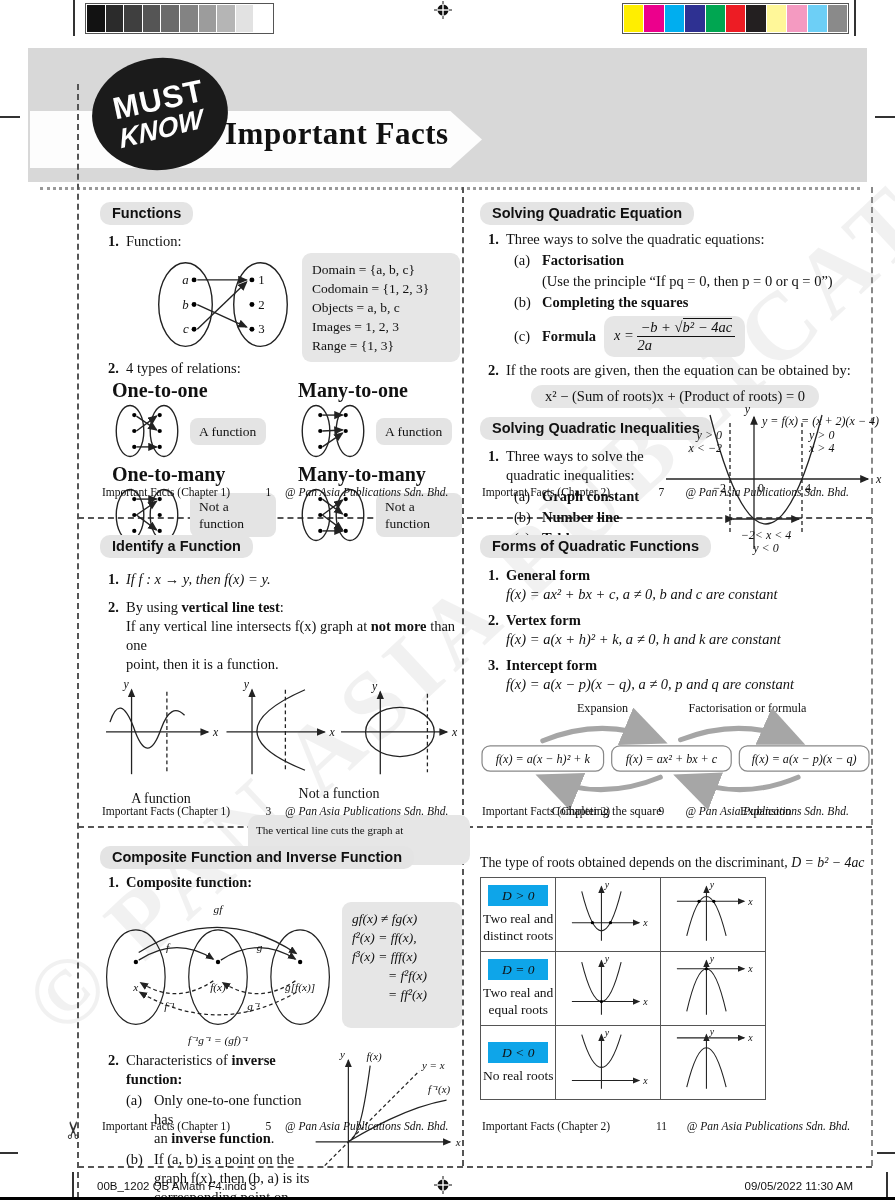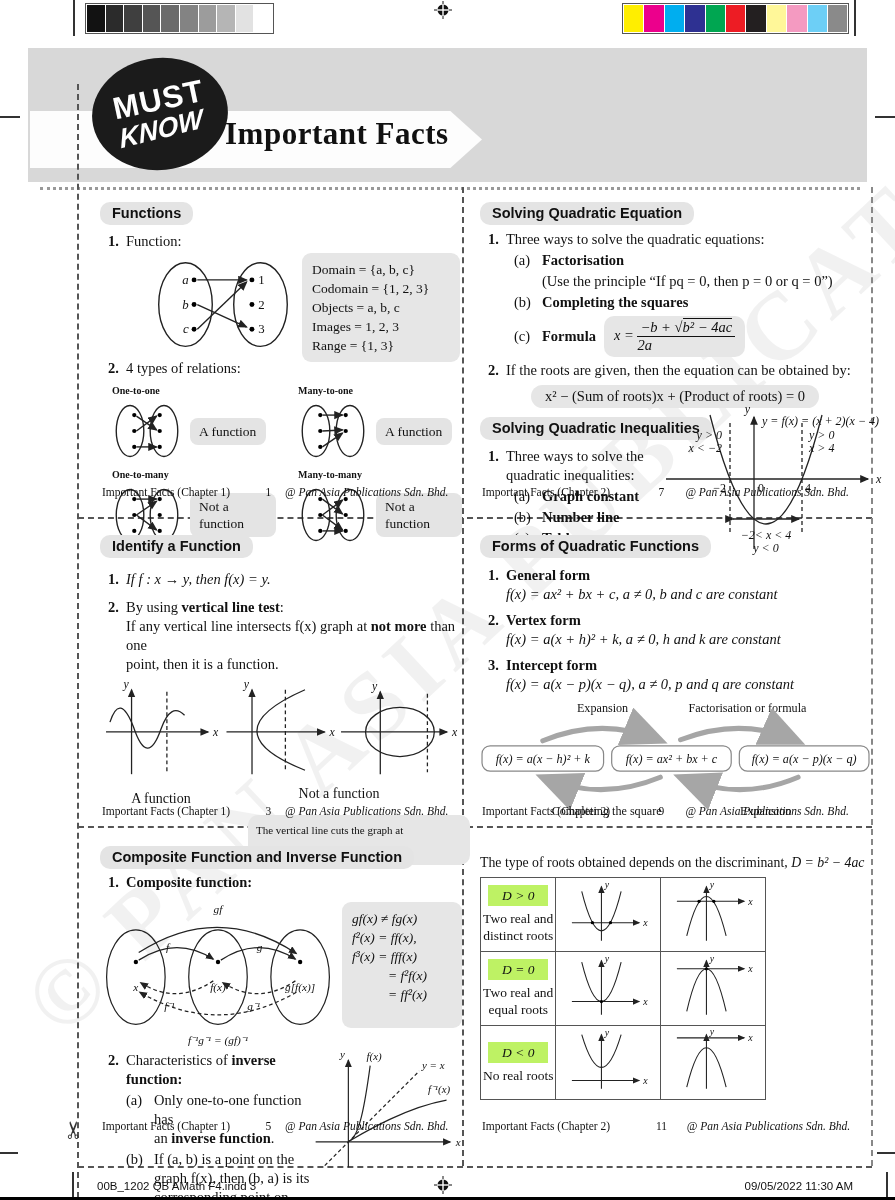--- a/index.html
+++ b/index.html
@@ -38,37 +38,37 @@
         font-family:"Liberation Sans",sans-serif;font-weight:bold;font-size:14.5px;line-height:17px}
   .item{display:flex;margin-top:7px}
   .item .n{font-weight:bold;width:26px;flex:0 0 26px;padding-left:8px;box-sizing:border-box}
   .sub{display:flex;margin-left:34px;margin-top:2px}
   .sub .sn{width:28px;flex:0 0 28px}
   .b{font-weight:bold}
   .mi{font-style:italic}
   .infobox{background:#e6e6e6;border-radius:9px;padding:7px 10px;font-size:13.5px;line-height:19px}
   .verdict{background:#e4e4e4;border-radius:8px;padding:5px 9px;font-size:13.5px;line-height:17px;
            min-width:76px;box-sizing:border-box;align-self:center}
-  .relname{font-weight:bold;font-size:10px;margin:3px 0 0 12px}
+  .relname{font-weight:bold;font-size:20px;margin:3px 0 0 12px}
   .relrow{display:flex;gap:8px;margin-left:12px}
   .cfooter{position:absolute;left:2px;right:0;bottom:2px;display:grid;grid-template-columns:1.2fr auto 1.4fr;
            font-size:11.5px;align-items:baseline}
   .cfooter .fp{text-align:center}
   .cfooter .fr{text-align:center;font-style:italic}
   .eqpill{display:table;margin:5px auto 0;background:#e6e6e6;border-radius:15px;padding:2px 14px;font-size:14.5px}
   .fbox{display:inline-block;background:#e6e6e6;border-radius:10px;padding:3px 10px;font-style:italic;vertical-align:middle}
   .frac{display:inline-block;text-align:left;vertical-align:middle;line-height:17px}
   .frac .top{display:block;border-bottom:1px solid #111;padding:0 3px}
   .radx{border-top:1px solid #111}
   .callout{background:#e6e6e6;border-radius:10px;text-align:left;font-size:11px;line-height:19px;padding:6px 8px}
   
   .rtable{border-collapse:collapse;margin-top:5px}
   .rtable th,.rtable td{border:1px solid #555;padding:2px;text-align:center;vertical-align:middle}
   .rtable th{background:#d2d2d2;font-size:14px;line-height:17px}
-  .dpill{display:inline-block;background:#bef264;padding:1px 14px;font-style:italic;font-size:13.5px}
+  .dpill{display:inline-block;background:#0ea5e9;padding:1px 14px;font-style:italic;font-size:13.5px}
   .dtxt{font-size:13.5px;line-height:17px;margin-top:4px}
   
   svg{overflow:visible}
   svg text{font-family:"Liberation Serif",serif;fill:#111;font-size:12px}
   svg text.it{font-style:italic}
   .stroke{stroke:#222;fill:none;stroke-width:1.3}
   .dash{stroke-dasharray:4 3}
   .garrow{stroke:#a6a6a6;fill:none;stroke-width:5;stroke-linecap:round}
   .fb{fill:#fff;stroke:#888;stroke-width:1.2}
 </style>

